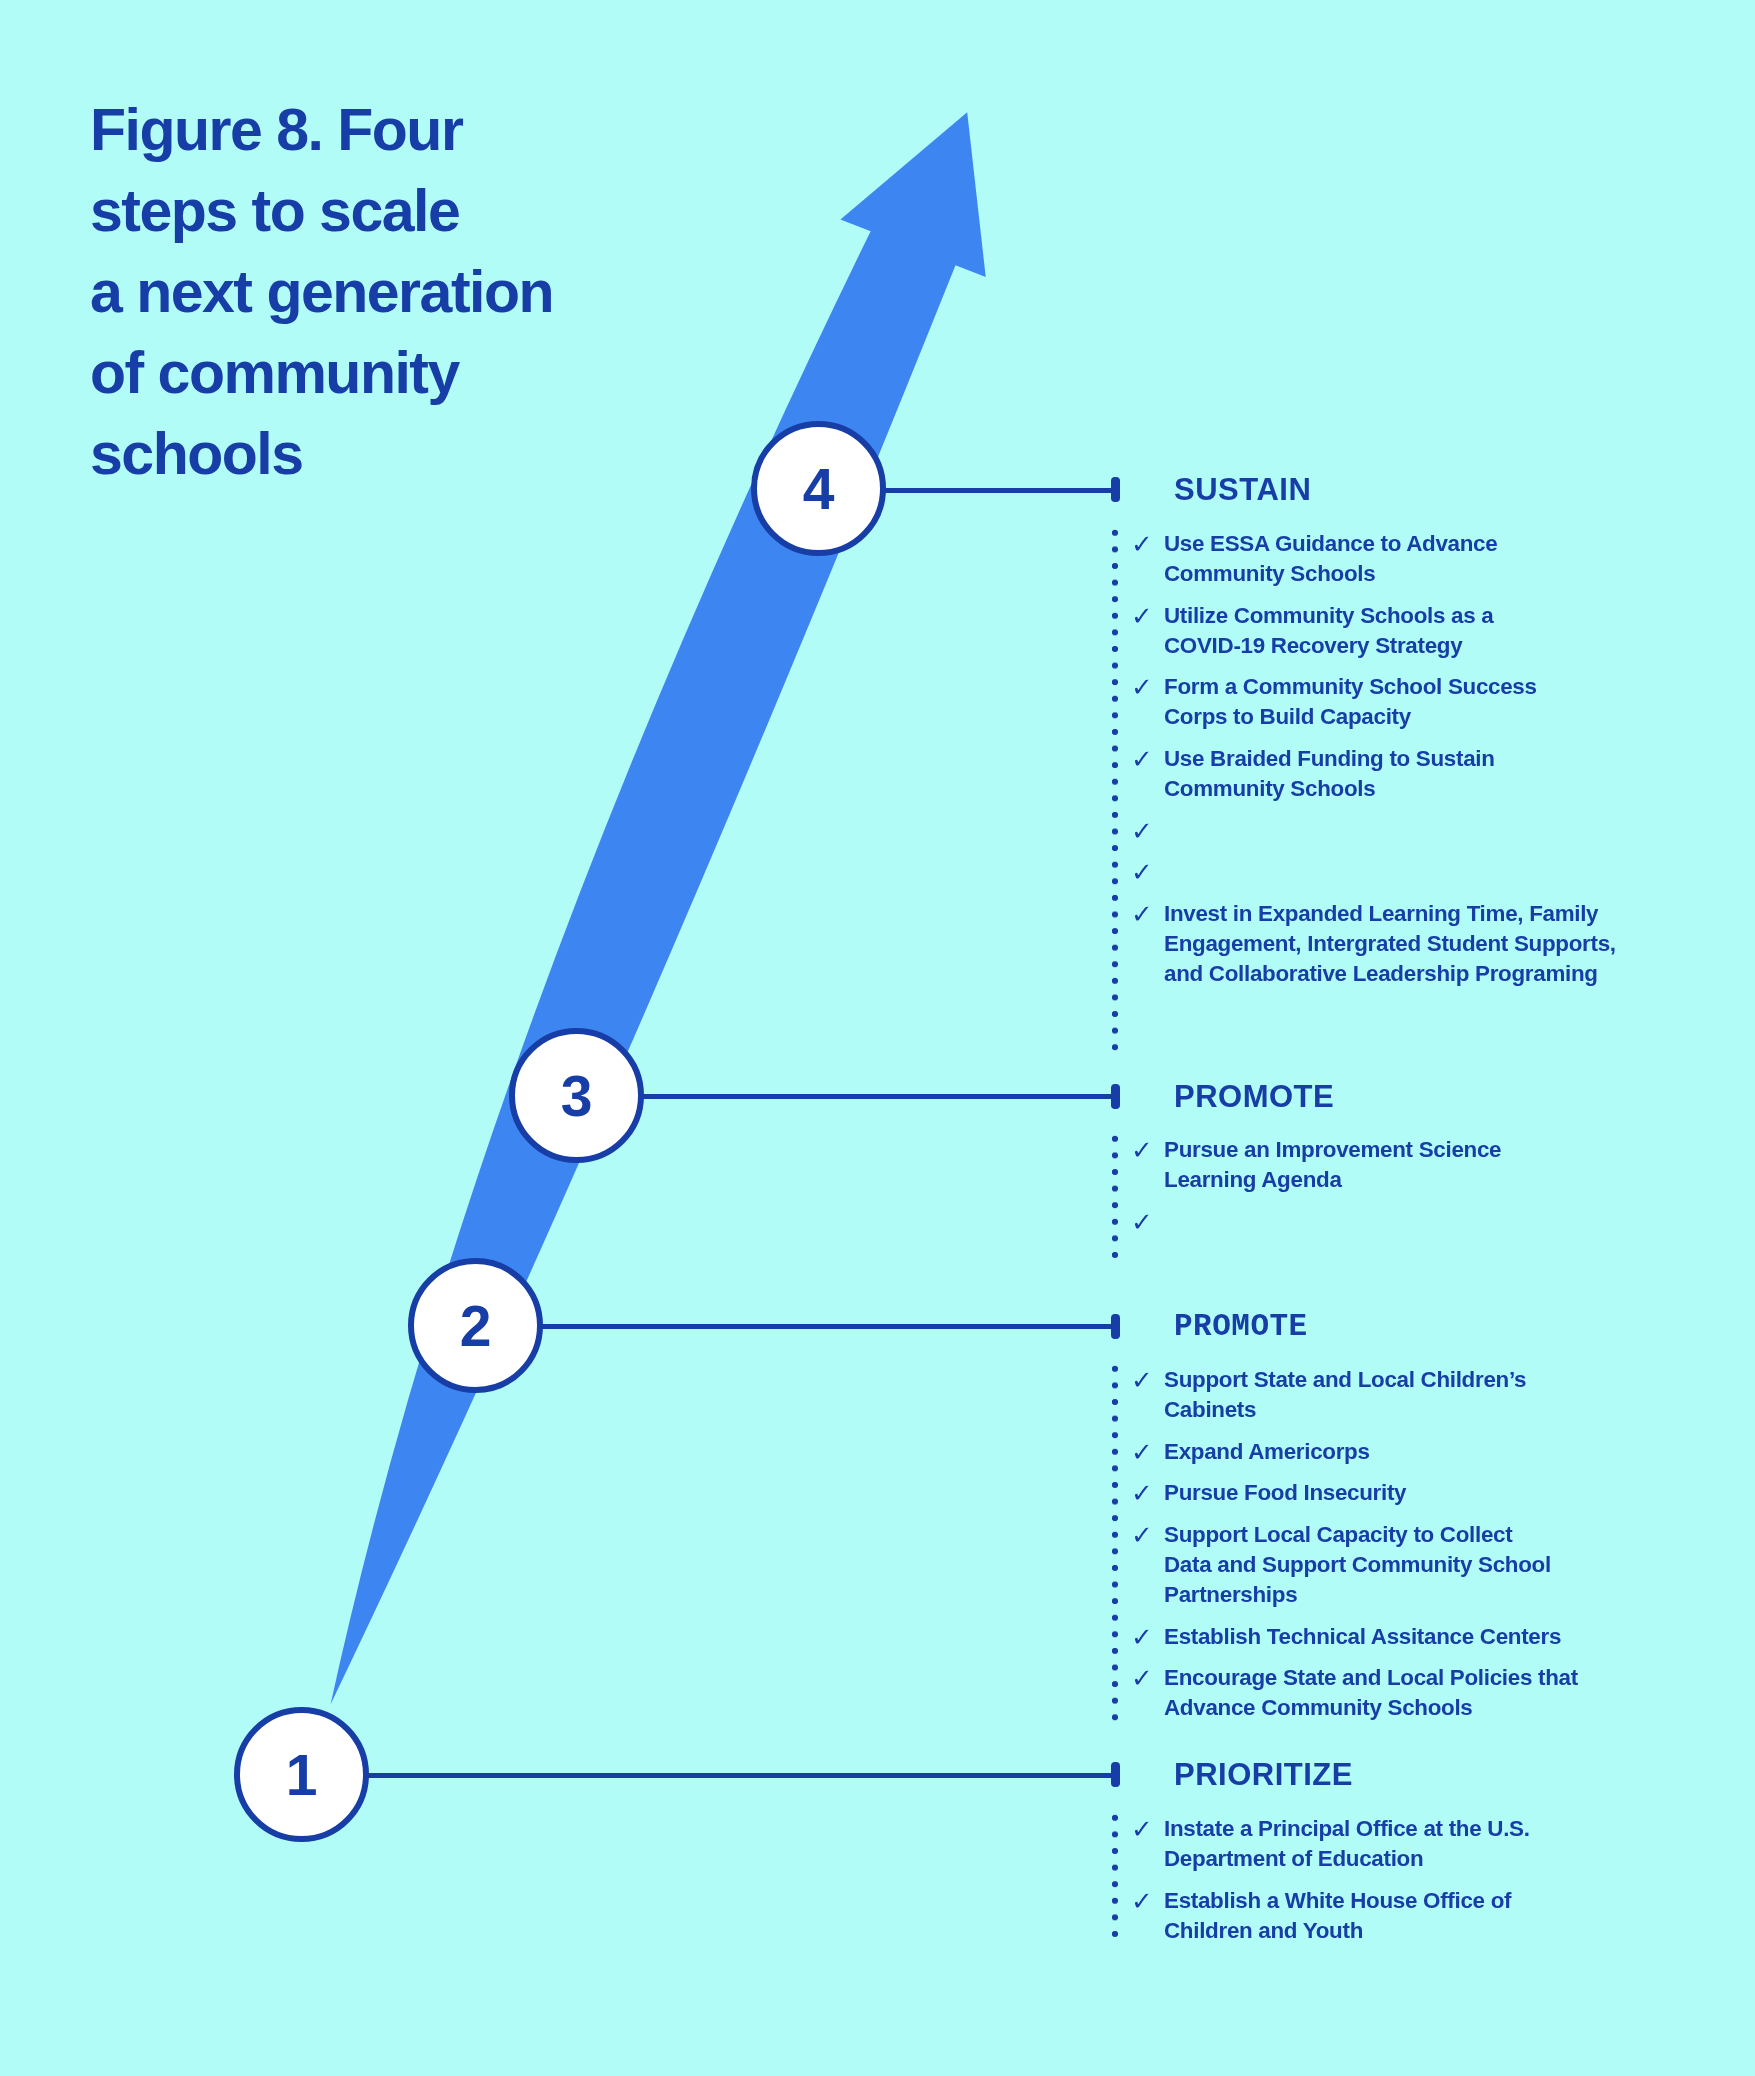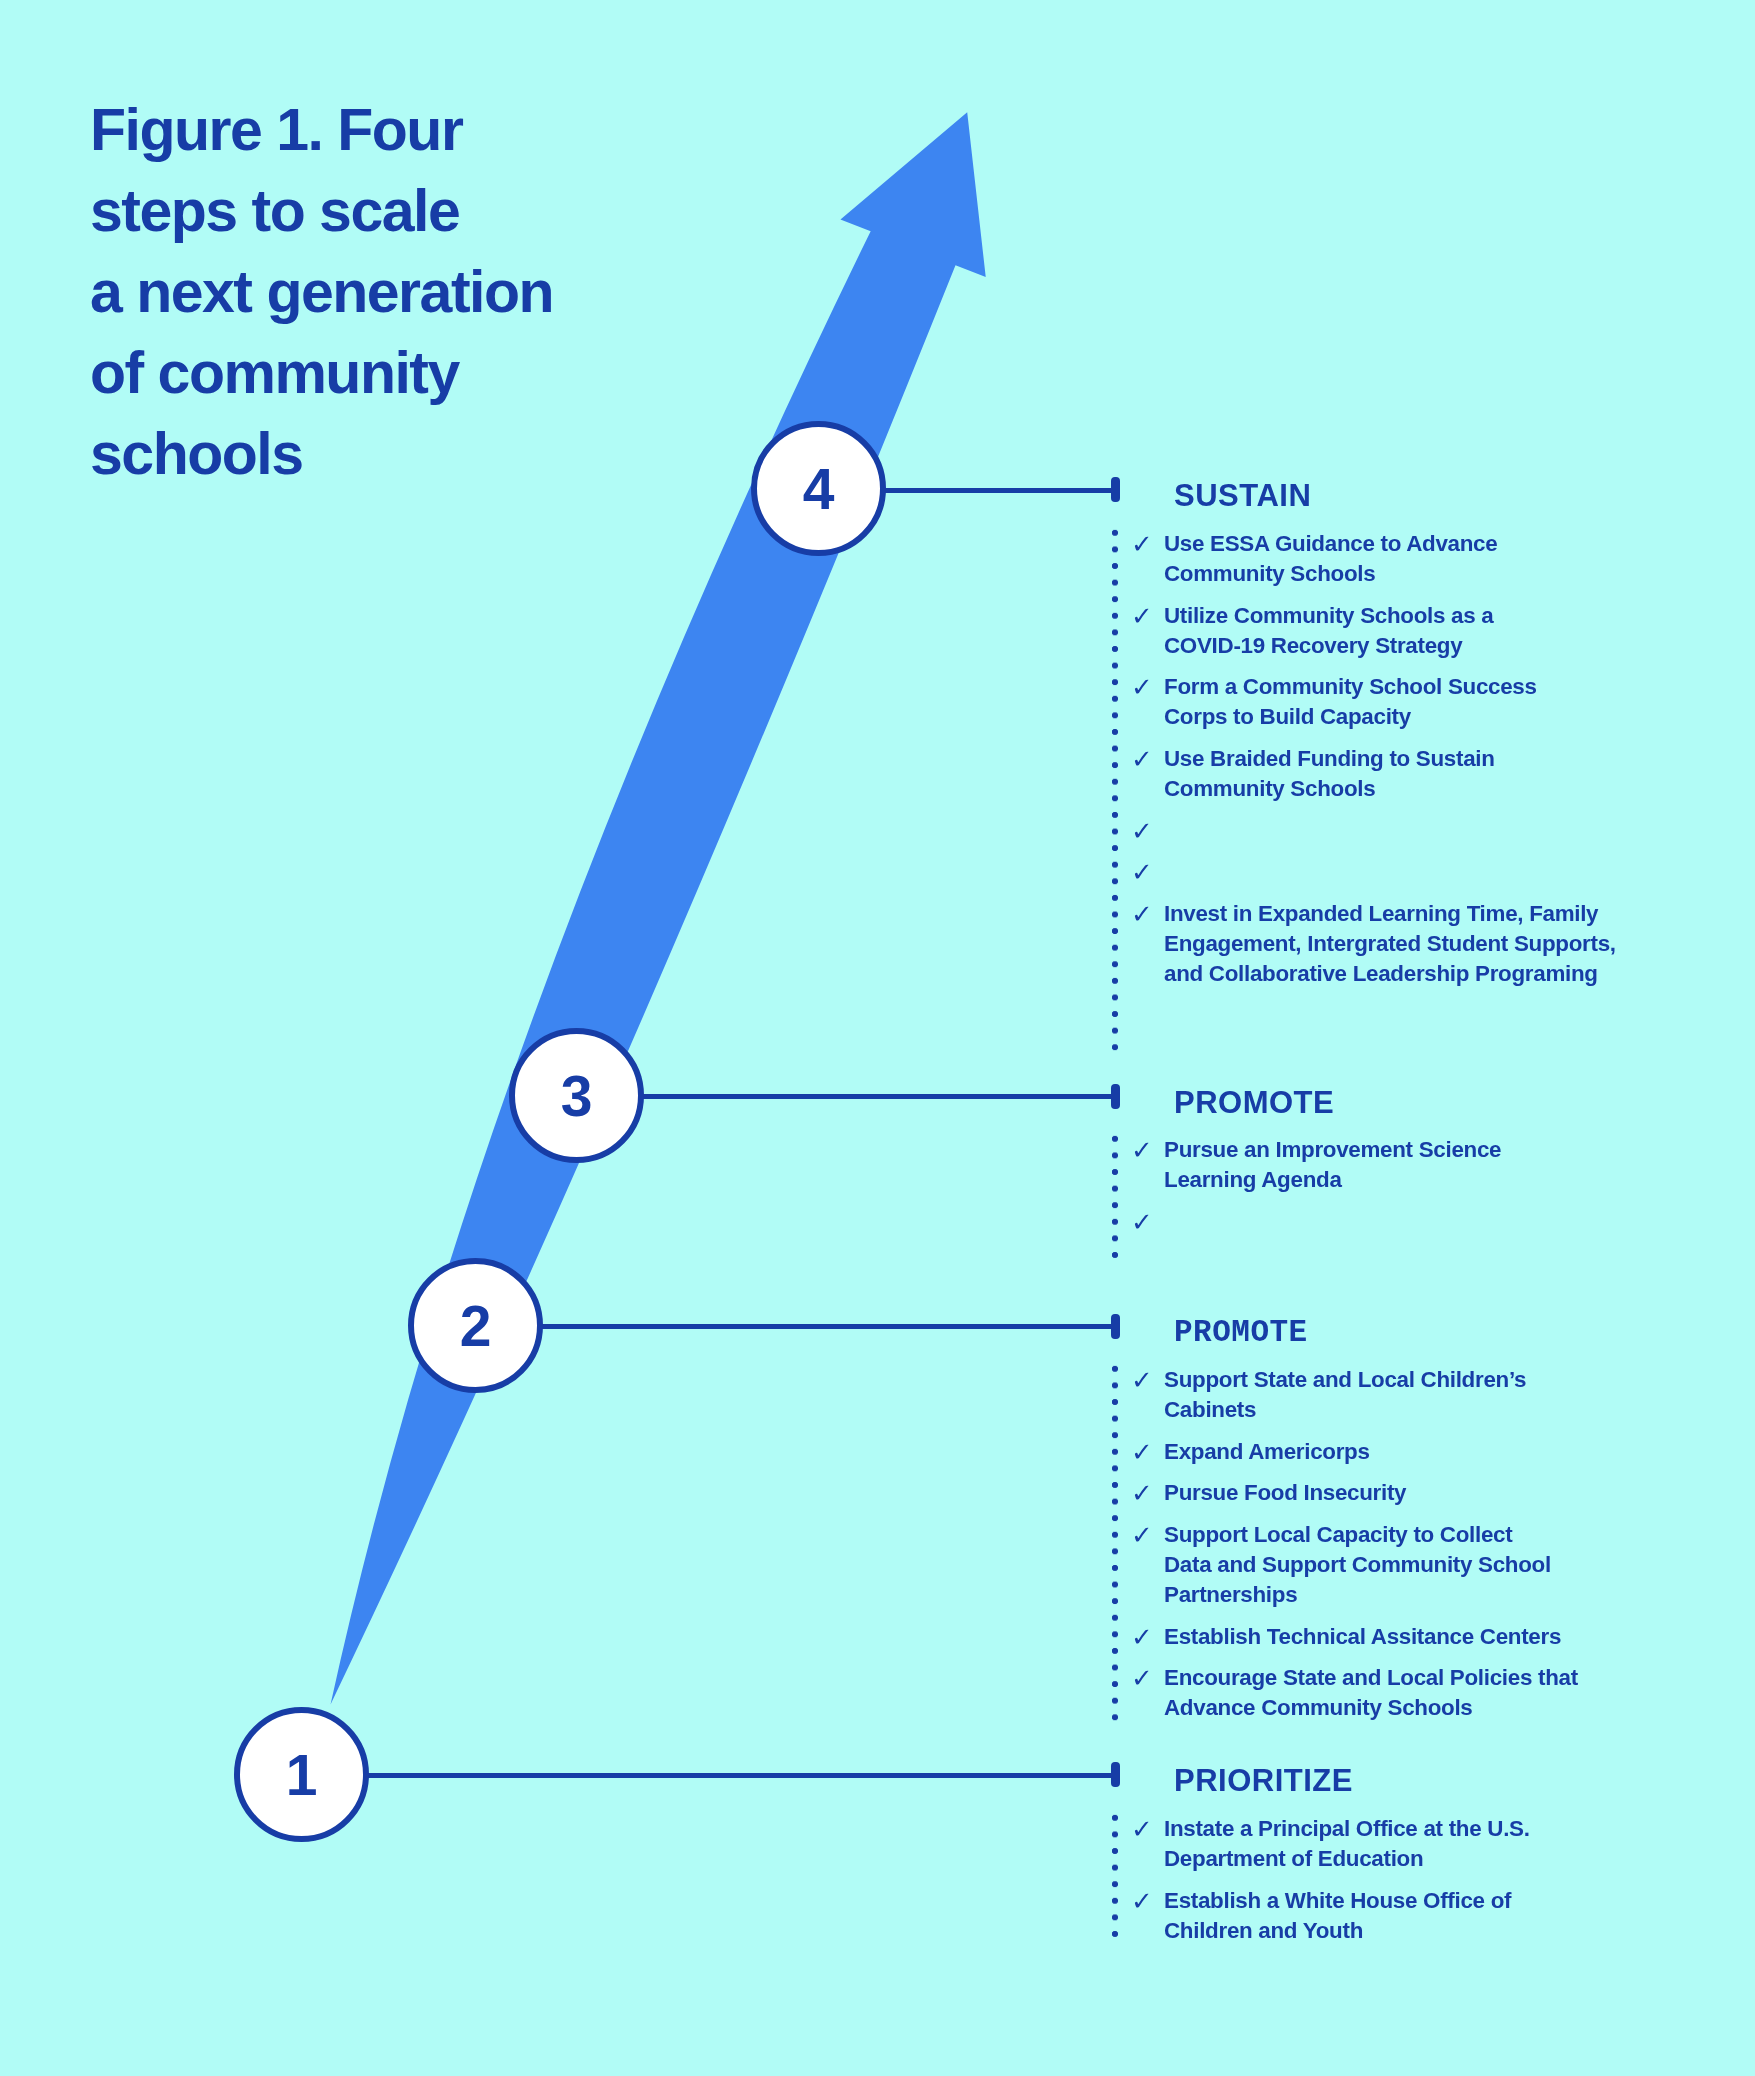--- a/index.html
+++ b/index.html
@@ -27,21 +27,21 @@
   .connector-line{position:absolute;height:4.9px;background:var(--ink);}
   .connector-endcap{position:absolute;width:8.8px;height:25px;border-radius:3.9px;background:var(--ink);}
   .dotted-line{
     position:absolute;width:5.9px;
     background-image:radial-gradient(circle at 2.9px 7.8px, var(--ink) 2.8px, rgba(0,0,0,0) 3.4px);
     background-size:5.9px 16.6px;background-repeat:repeat-y;
   }
   .step-heading{
     position:absolute;
     font-size:31px;font-weight:bold;letter-spacing:0.5px;
-    color:var(--ink);line-height:37px;margin-top:6px;
+    color:var(--ink);line-height:37px;
   }
   .checklist{position:absolute;width:546px;}
   .checklist-item{display:flex;margin-bottom:11.7px;}
   .check-icon{
     flex:0 0 33px;
     font-size:26px;line-height:30px;
     color:var(--ink);
     font-weight:normal;
   }
   .checklist-item-text{
@@ -69,21 +69,21 @@
     <path d="M 339 1748
              Q 490 1060 893 237
              L 862 225
              L 992 115
              L 1011 284
              L 980 272
              Q 640 1120 339 1748
              Z" fill="var(--arrow)"></path>
   </svg>
 
-  <div class="figure-title">Figure 1. Four
+  <div class="figure-title">Figure 8. Four
 steps to scale
 a next generation
 of community
 schools</div>
 
   <div id="steps">
       <div class="connector-line" style="left: 819px; top: 488px; width: 296px;"></div>
       <div class="connector-endcap" style="left: 1111px; top: 477px;"></div>
       <div class="dotted-line" style="left: 1112px; top: 525px; height: 528px;"></div>
       <div class="step-heading" style="left: 1174px; top: 471px;">SUSTAIN</div>

